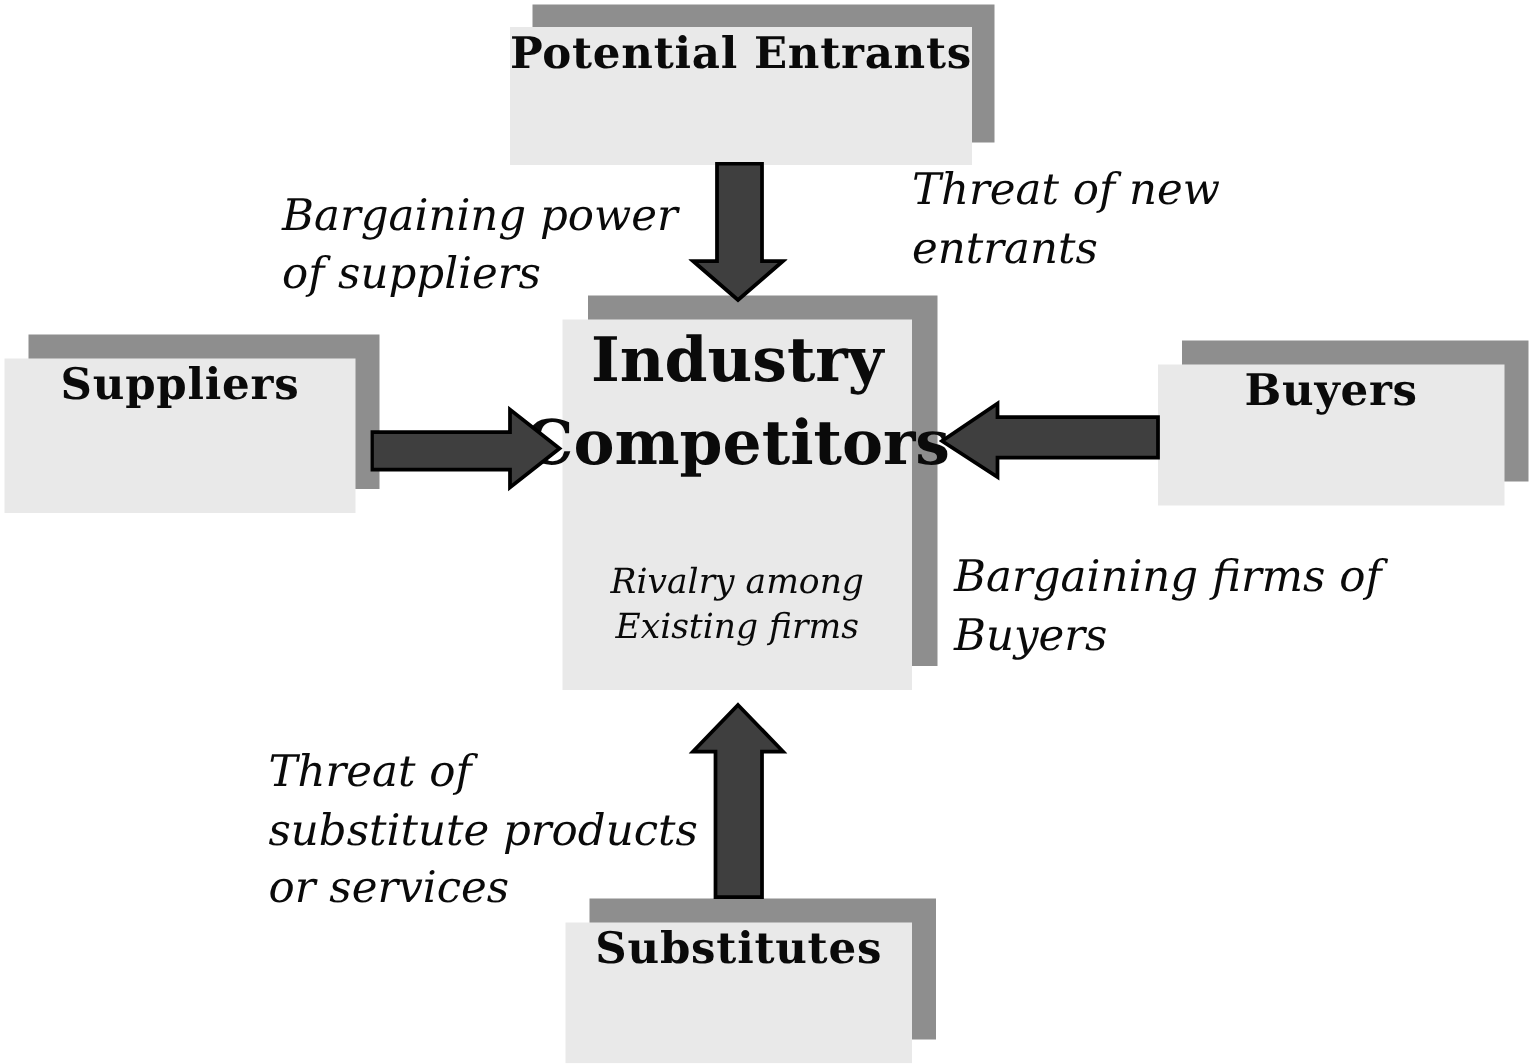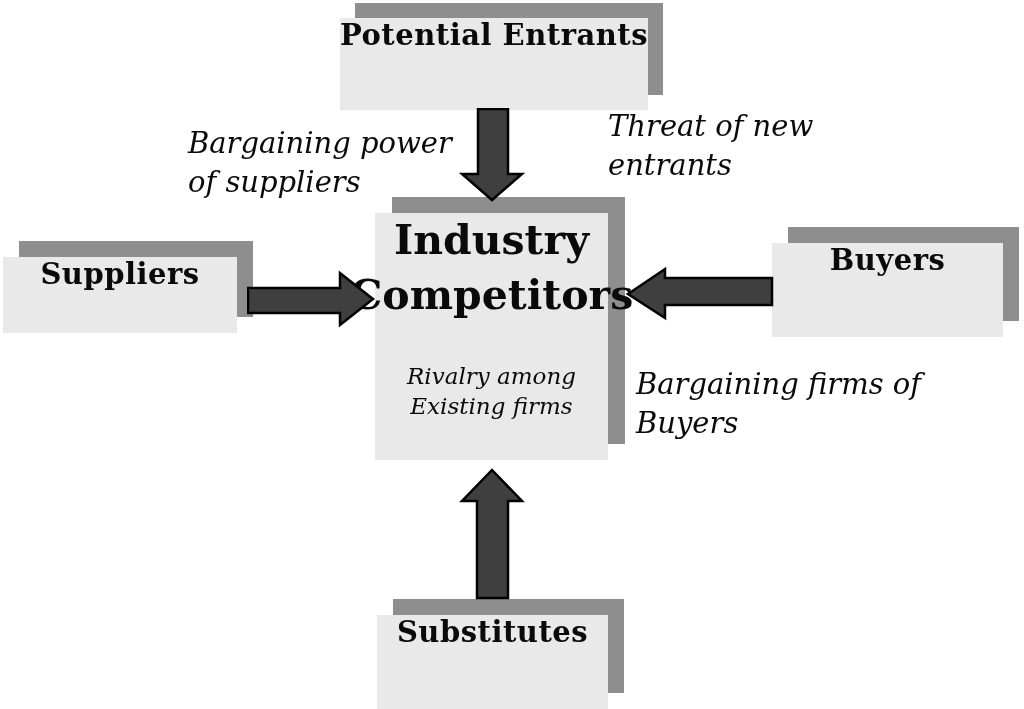--- a/index.html
+++ b/index.html
@@ -50,21 +50,21 @@
   .center-title {
     font-weight: bold;
     font-size: 41px;
     line-height: 1.35;
     white-space: pre-line;
   }
   .center-subtitle {
     font-style: italic;
     font-size: 23px;
     line-height: 1.3;
-    margin-top: 38px;
+    margin-top: 50px;
     white-space: pre-line;
   }
   .annotation {
     position: absolute;
     font-style: italic;
     font-size: 29px;
     line-height: 1.33;
     white-space: pre-line;
     z-index: 3;
   }
@@ -84,21 +84,21 @@
 
 <div class="canvas">
 
   <div class="node" style="left:340px; top:18px; width:308px; height:92px;">
     <div class="shadow" style="left:15px; top:-15px;"></div>
     <div class="face">
       <span class="node-title">Potential Entrants</span>
     </div>
   </div>
 
-  <div class="node" style="left:3px; top:257px; width:234px; height:76px;">
+  <div class="node" style="left:3px; top:239px; width:234px; height:103px;">
     <div class="shadow"></div>
     <div class="face">
       <span class="node-title">Suppliers</span>
     </div>
   </div>
 
   <div class="node" style="left:772px; top:243px; width:231px; height:94px;">
     <div class="shadow"></div>
     <div class="face">
       <span class="node-title">Buyers</span>
@@ -140,14 +140,17 @@
 
   <div class="annotation" style="left:188px; top:124px; width:270px;">Bargaining power
 of suppliers</div>
 
   <div class="annotation" style="left:608px; top:107px; width:220px;">Threat of new
 entrants</div>
 
   <div class="annotation" style="left:636px; top:365px; width:320px;">Bargaining firms of
 Buyers</div>
 
+  <div class="annotation" style="left:179px; top:495px; width:290px;">Threat of
+substitute products
+or services</div>
 
 </div>
 
 </body></html>

